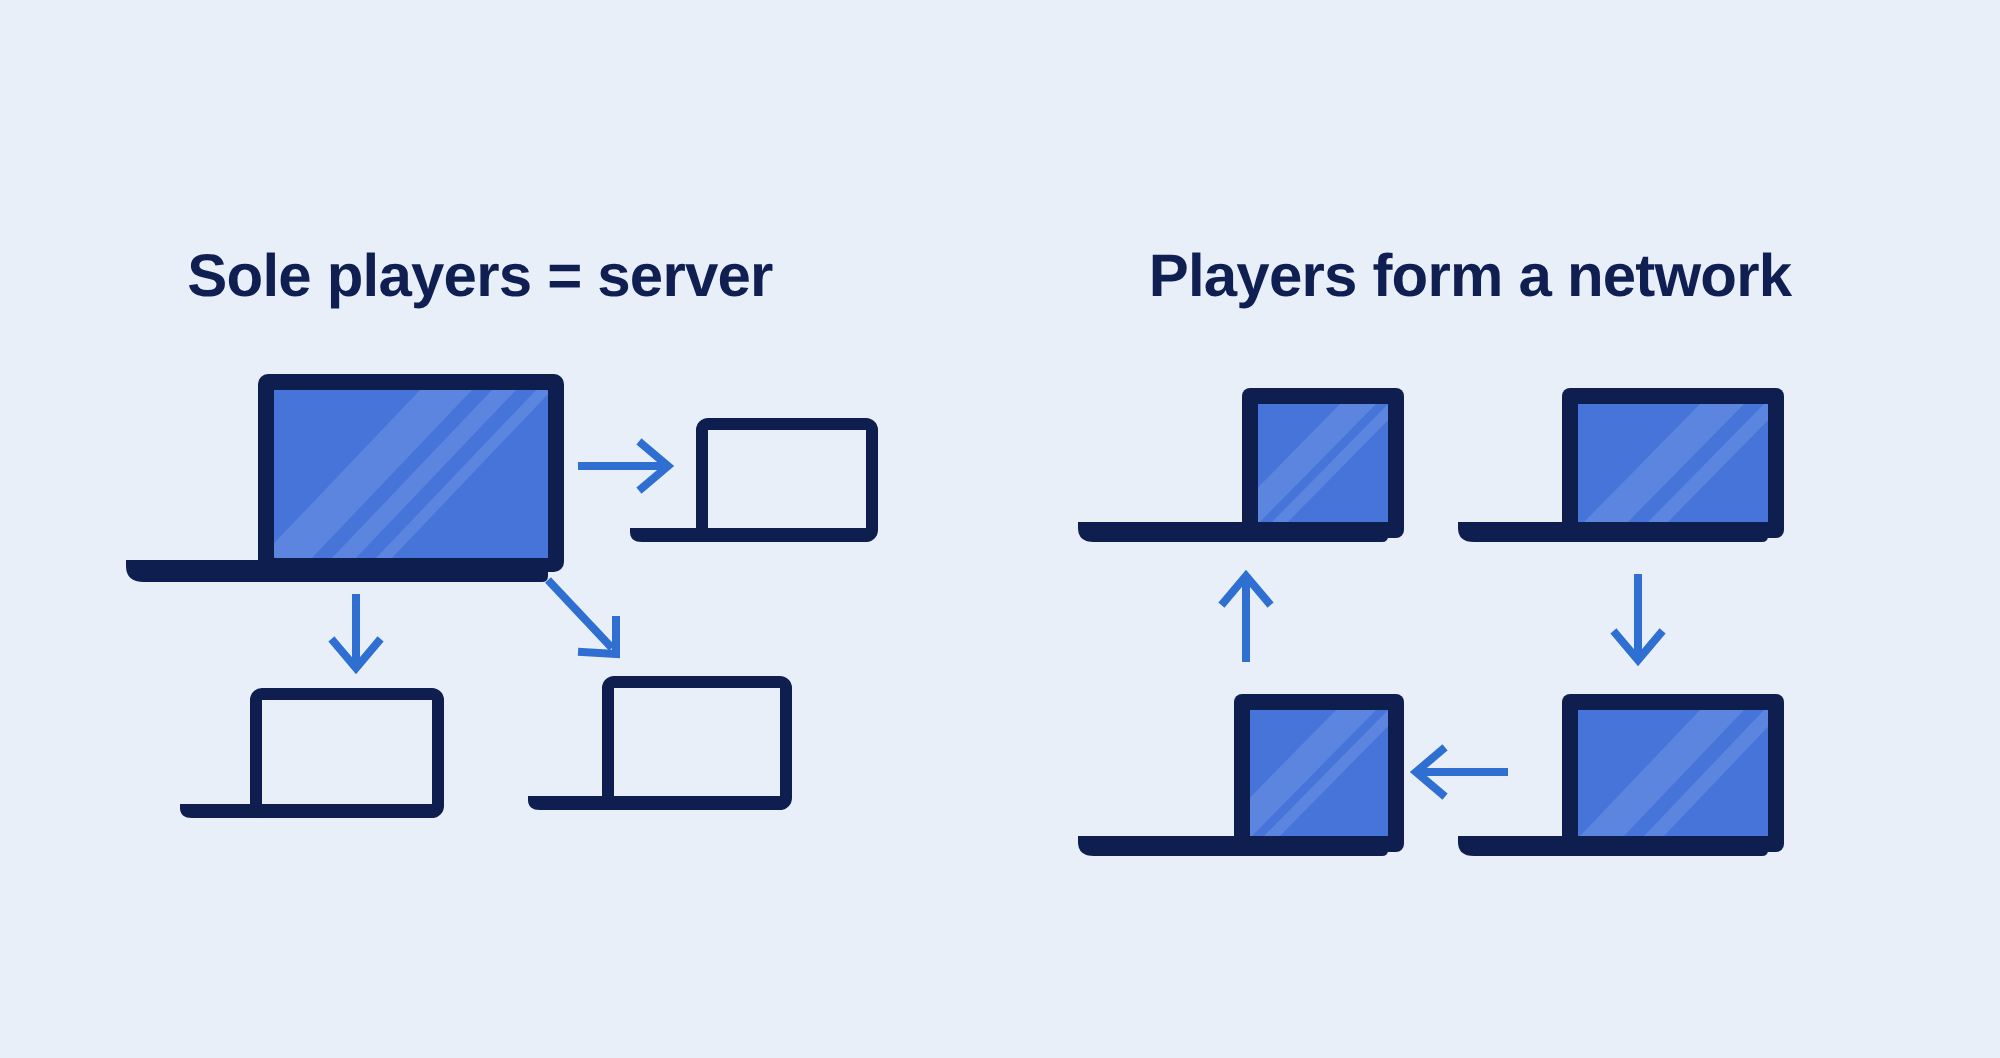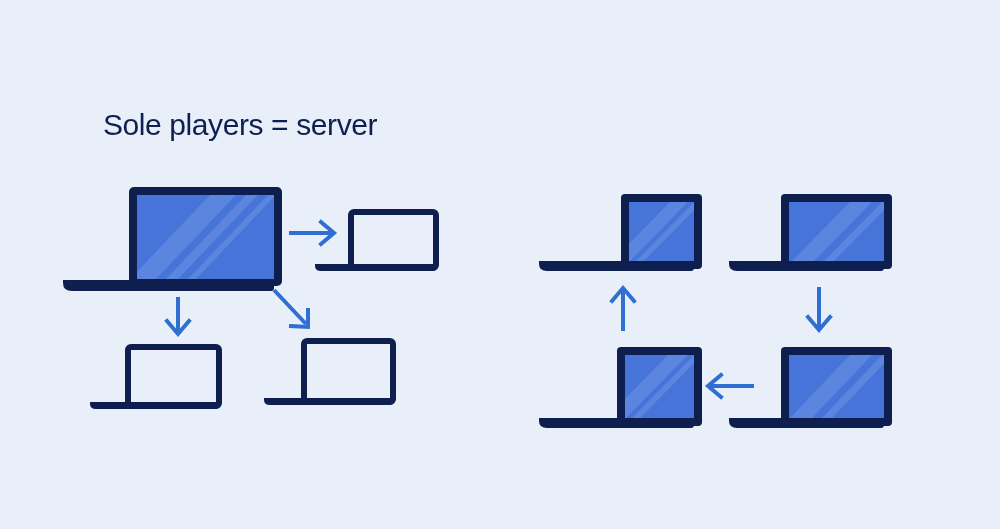--- a/index.html
+++ b/index.html
@@ -15,26 +15,27 @@
   }
   #stage {
     position: relative;
     width: 1000px;
     height: 529px;
     background: #e8eff9;
   }
   .panel-title {
     position: absolute;
     font-family: "Liberation Sans", sans-serif;
-    font-weight: normal;
+    font-weight: bold;
     font-size: 30px;
     letter-spacing: -0.4px;
     color: #101f52;
     white-space: nowrap;
     text-align: center;
+    margin-top: 14px;
   }
   #title-left {
     left: 40px;
     top: 108px;
     width: 400px;
   }
   #title-right {
     left: 525px;
     top: 108px;
     width: 420px;
@@ -54,20 +55,21 @@
     overflow: visible;
   }
 </style>
 </head>
 <body>
 
 <div id="stage">
 
   <div class="panel-title" id="title-left">Sole players = server</div>
 
+  <div class="panel-title" id="title-right">Players form a network</div>
 
   <div class="laptop" style="left:60px; top:184px;">
     <svg width="230" height="112" viewBox="0 0 230 112">
       <defs>
         <clipPath id="clipBig">
           <rect x="77" y="11" width="137" height="84" rx="1"></rect>
         </clipPath>
       </defs>
 
       <path d="M3 96 H214 V104 Q214 107 211 107 H12 Q3 107 3 99 Z" fill="#0e1f4f"></path>

